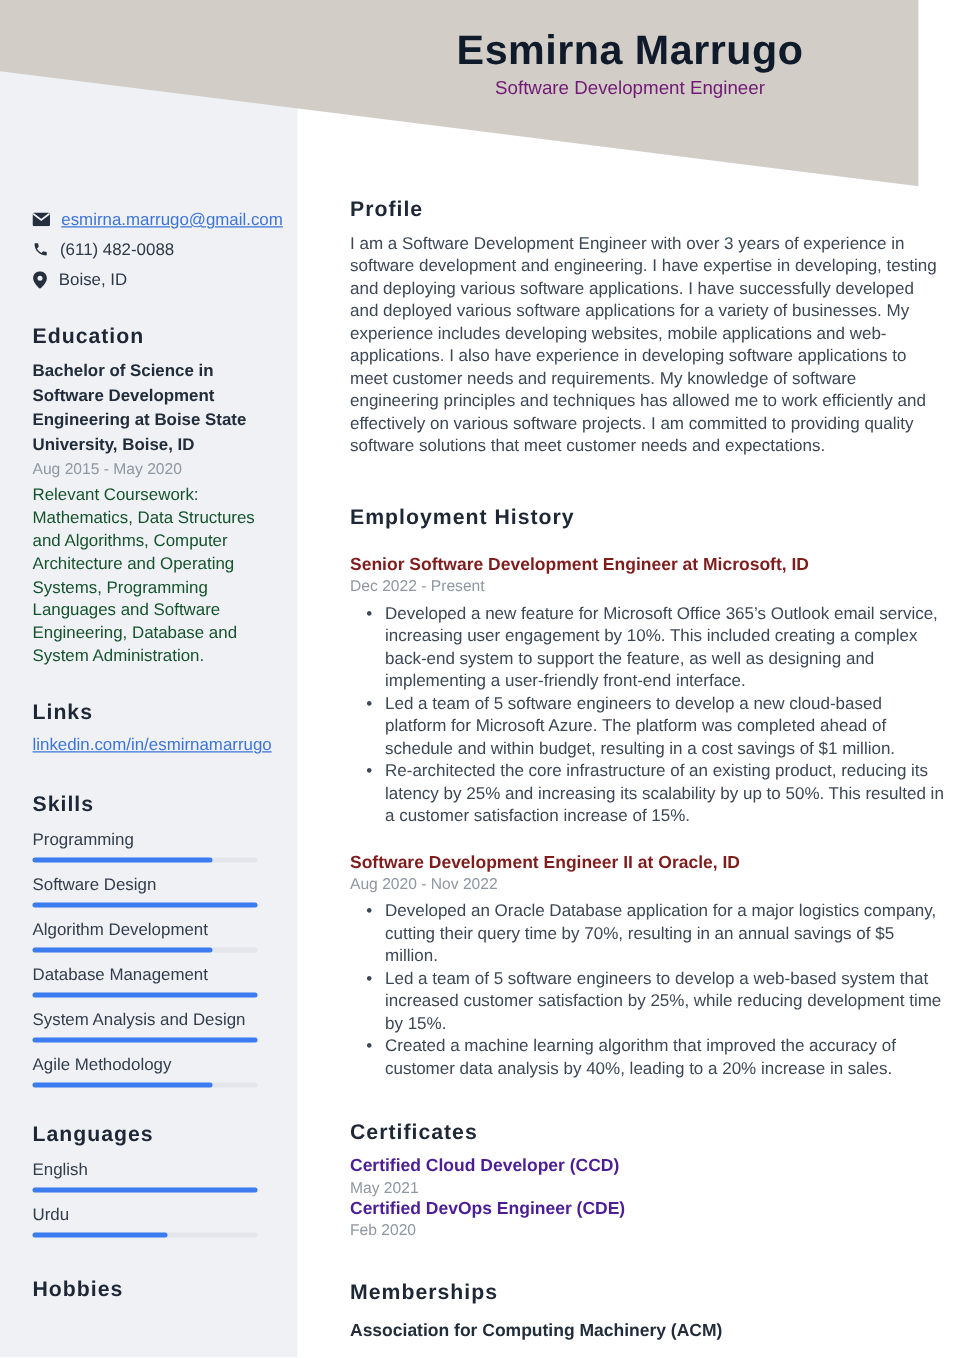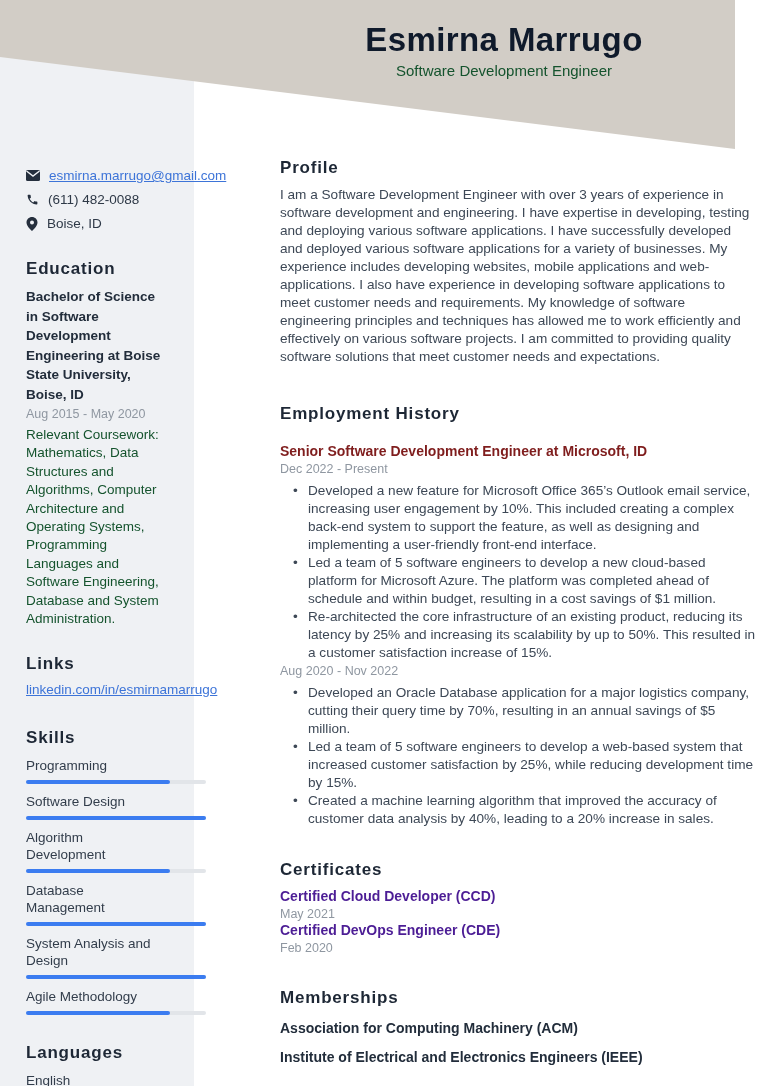--- a/index.html
+++ b/index.html
@@ -6,24 +6,24 @@
   html,body { width:768px; }
   body { font-family:"Liberation Sans", sans-serif; background:#ffffff; }
   .page { position:relative; width:768px; height:1086px; background:#ffffff; overflow:hidden; }
 
   
   .band { position:absolute; top:0; left:0; width:735px; height:150px;
           background:#d2cdc6; z-index:3;
           clip-path:polygon(0 0, 100% 0, 100% 149px, 0 57px); }
   .band-titlewrap { position:absolute; left:240px; top:20px; width:528px; text-align:center; }
   .name { font-size:33px; line-height:40px; font-weight:700; color:#0f1a2b; letter-spacing:0.4px; }
-  .subtitle { font-size:15px; line-height:18px; color:#14532d; margin-top:2px; }
+  .subtitle { font-size:15px; line-height:18px; color:#701a75; margin-top:2px; }
 
   
-  .sidebar { position:absolute; left:0; top:0; width:194px; height:1086px;
+  .sidebar { position:absolute; left:0; top:0; width:238px; height:1086px;
              background:#eff1f4; padding:166px 30px 0 26px; z-index:1; }
   .crow { display:flex; align-items:center; gap:9px; margin-bottom:5px;
           font-size:13.5px; line-height:19px; color:#2e3947; }
   .crow svg { flex:none; display:block; }
   a.link { color:#3d74d8; text-decoration:underline; }
   .sb-heading { font-size:17px; line-height:20px; font-weight:700; color:#1d2735; letter-spacing:0.8px; }
   .mt-edu { margin-top:26px; }
   .degree { font-size:13.5px; font-weight:700; color:#222d3b; line-height:19.5px; margin-top:8px; }
   .sb-date { font-size:12.5px; line-height:15px; color:#8f97a1; margin-top:3px; }
   .coursework { font-size:13.5px; color:#14532d; line-height:18.4px; margin-top:4px; }
@@ -172,20 +172,21 @@
                 <span class="dot">•</span>
                 <span class="btxt">Led a team of 5 software engineers to develop a new cloud-based platform for Microsoft Azure. The platform was completed ahead of schedule and within budget, resulting in a cost savings of $1 million.</span>
               </div>
               <div class="bullet">
                 <span class="dot">•</span>
                 <span class="btxt">Re-architected the core infrastructure of an existing product, reducing its latency by 25% and increasing its scalability by up to 50%. This resulted in a customer satisfaction increase of 15%.</span>
               </div>
             </div>
           </div>
           <div class="job">
+            <h3 class="job-title">Software Development Engineer II at Oracle, ID</h3>
             <div class="m-date">Aug 2020 - Nov 2022</div>
             <div class="bullets">
               <div class="bullet">
                 <span class="dot">•</span>
                 <span class="btxt">Developed an Oracle Database application for a major logistics company, cutting their query time by 70%, resulting in an annual savings of $5 million.</span>
               </div>
               <div class="bullet">
                 <span class="dot">•</span>
                 <span class="btxt">Led a team of 5 software engineers to develop a web-based system that increased customer satisfaction by 25%, while reducing development time by 15%.</span>
               </div>

